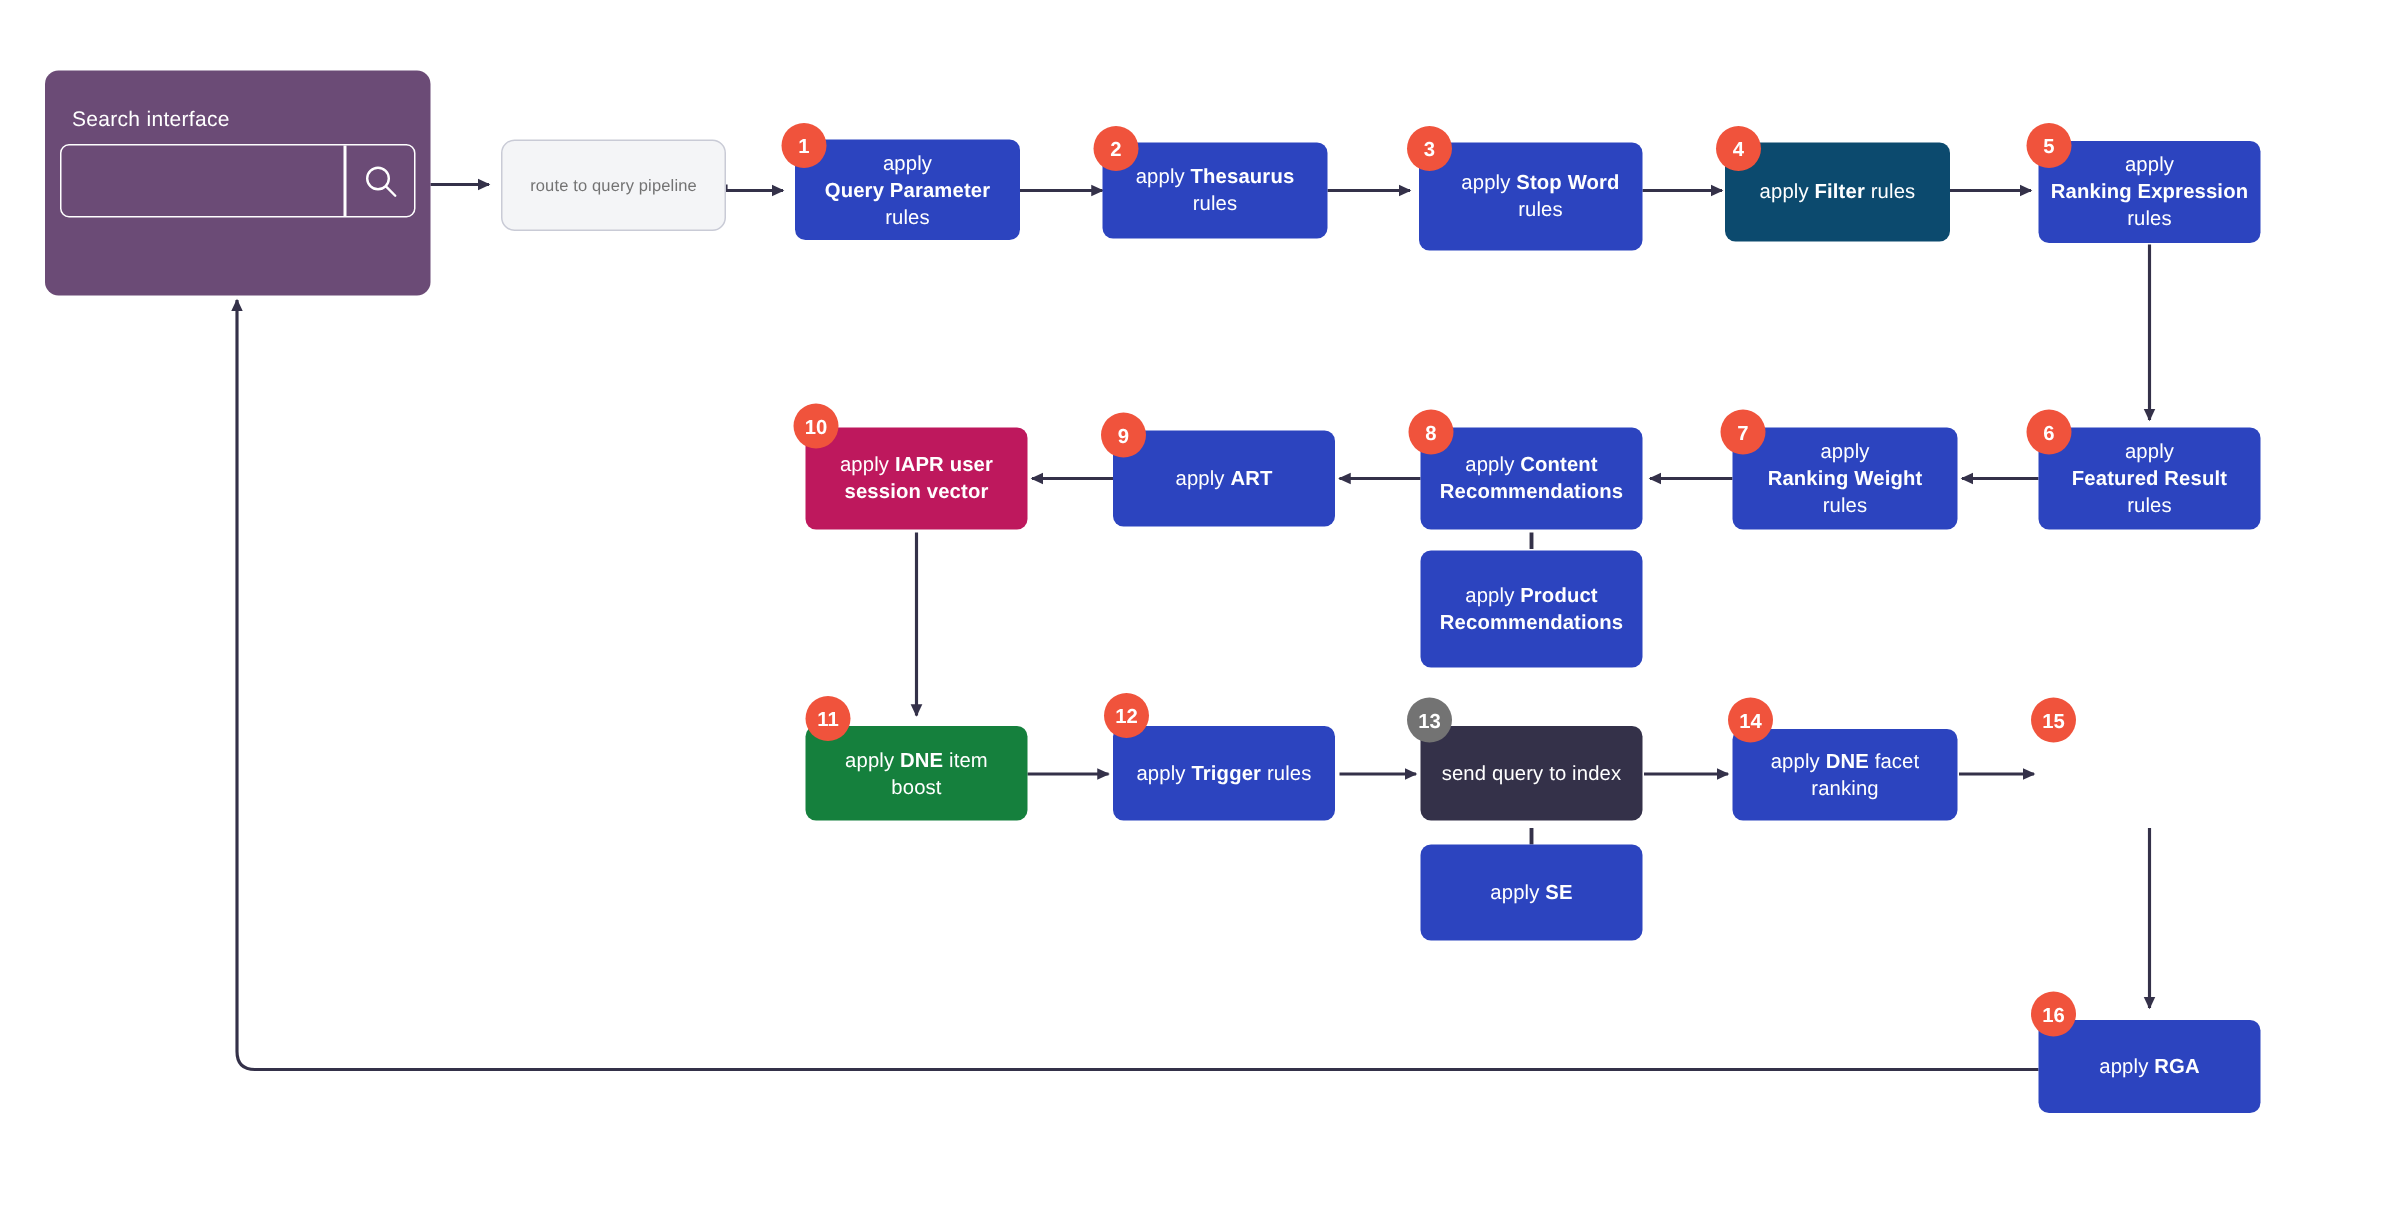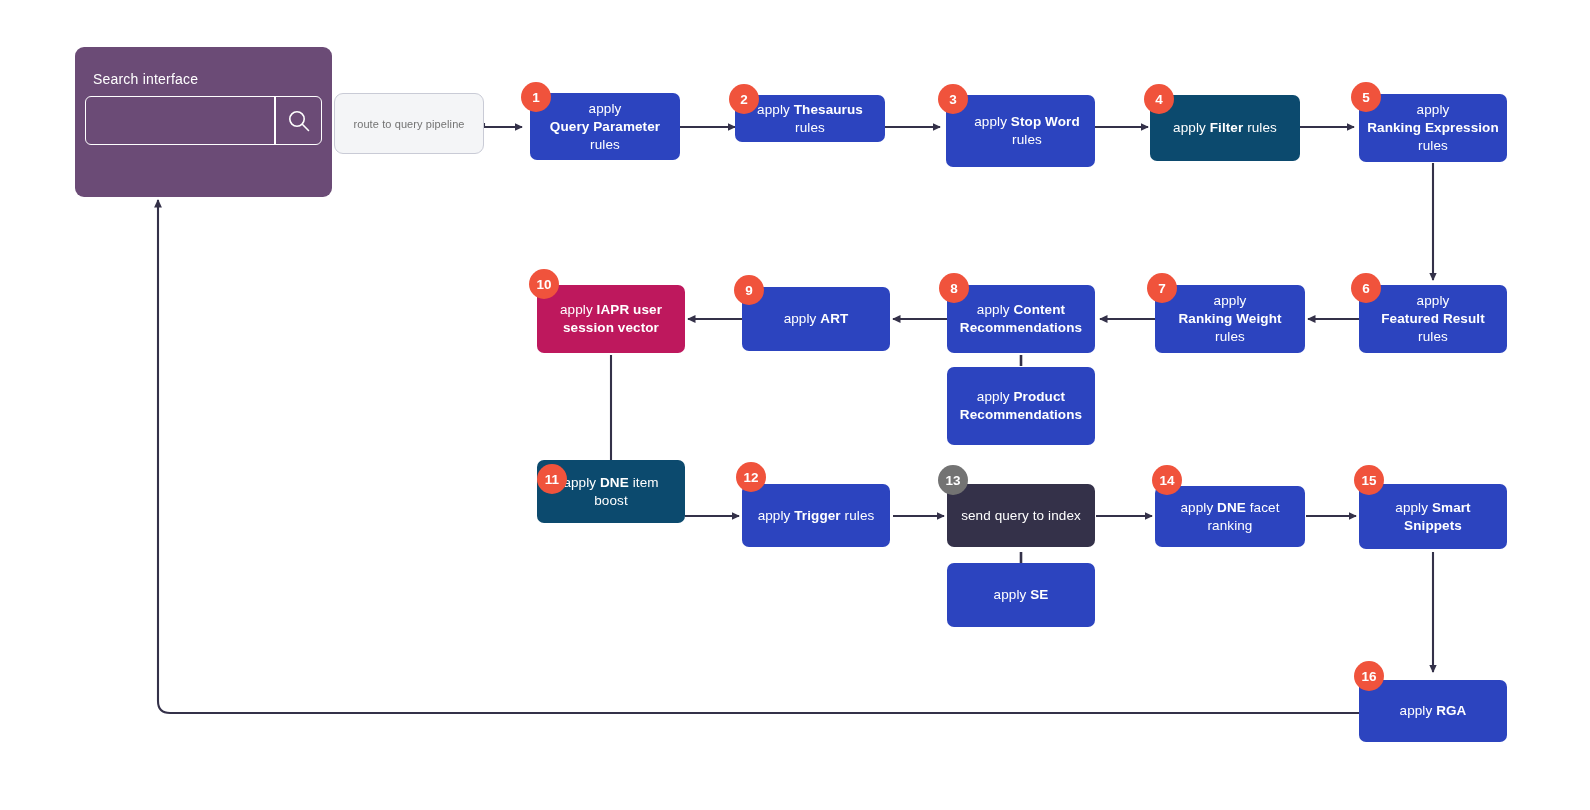--- a/index.html
+++ b/index.html
@@ -82,42 +82,42 @@
       <path d="M1359,713 L170,713 Q158,713 158,701 L158,200"></path>
     </g>
     <g stroke="#343149" stroke-width="2.6" fill="none">
 
       <path d="M1021,355 L1021,366"></path>
 
       <path d="M1021,552 L1021,563"></path>
     </g>
   </svg>
 
-  <div class="search-panel" style="left: 30px; top: 47px; width: 257px; height: 150px; background: rgb(107, 75, 118); margin-left: 45px;">
+  <div class="search-panel" style="left: 30px; top: 47px; width: 257px; height: 150px; background: rgb(107, 75, 118);">
     <div class="search-title">Search interface</div>
     <div class="search-box">
       <div class="search-field" title=""></div>
       <div class="search-divider"></div>
       <div class="search-btn">
         <svg width="26" height="26" viewBox="0 0 26 26">
           <circle cx="11" cy="11" r="7.2" stroke="#ffffff" stroke-width="1.6" fill="none"></circle>
           <line x1="16.3" y1="16.3" x2="22.5" y2="22.5" stroke="#ffffff" stroke-width="1.6" stroke-linecap="round"></line>
         </svg>
       </div>
     </div>
   </div>
 
   <div class="node route" style="left: 334px; top: 93px; width: 150px; height: 61px; background: rgb(244, 245, 247);">
     <span class="txt">route to query pipeline</span>
   </div>
 
   <div class="node blue" id="n0" style="left: 530px; top: 93px; width: 150px; height: 67px; background: rgb(44, 68, 191);">
       <span class="txt">apply<br><b>Query Parameter</b><br>rules</span>
     </div>
-  <div class="node blue" id="n1" style="left: 735px; top: 95px; width: 150px; height: 47px; background: rgb(44, 68, 191);">
+  <div class="node blue" id="n1" style="left: 735px; top: 95px; width: 150px; height: 64px; background: rgb(44, 68, 191);">
       <span class="txt">apply <b>Thesaurus</b><br>rules</span>
     </div>
   <div class="node blue" id="n2" style="left: 946px; top: 95px; width: 149px; height: 72px; background: rgb(44, 68, 191); padding-left: 21px;">
       <span class="txt">apply <b>Stop Word</b><br>rules</span>
     </div>
   <div class="node blue" id="n3" style="left: 1150px; top: 95px; width: 150px; height: 66px; background: #0c4a6e;">
       <span class="txt">apply <b>Filter</b> rules</span>
     </div>
   <div class="node blue" id="n4" style="left: 1359px; top: 94px; width: 148px; height: 68px; background: rgb(44, 68, 191);">
       <span class="txt">apply<br><b>Ranking Expression</b><br>rules</span>
@@ -130,34 +130,31 @@
     </div>
   <div class="node blue" id="n7" style="left: 947px; top: 285px; width: 148px; height: 68px; background: rgb(44, 68, 191);">
       <span class="txt">apply <b>Content Recommendations</b></span>
     </div>
   <div class="node blue" id="n8" style="left: 742px; top: 287px; width: 148px; height: 64px; background: rgb(44, 68, 191);">
       <span class="txt">apply <b>ART</b></span>
     </div>
   <div class="node blue" id="n9" style="left: 537px; top: 285px; width: 148px; height: 68px; background: #be185d;">
       <span class="txt">apply <b>IAPR user session vector</b></span>
     </div>
-  <div class="node blue" id="n10" style="left: 537px; top: 460px; width: 148px; height: 63px; background: #0c4a6e;">
+  <div class="node blue" id="n10" style="left: 537px; top: 484px; width: 148px; height: 63px; background: #15803d;">
       <span class="txt">apply <b>DNE</b> item boost</span>
     </div>
   <div class="node blue" id="n11" style="left: 742px; top: 484px; width: 148px; height: 63px; background: rgb(44, 68, 191);">
       <span class="txt">apply <b>Trigger</b> rules</span>
     </div>
   <div class="node dark" id="n12" style="left: 947px; top: 484px; width: 148px; height: 63px; background: rgb(52, 49, 73);">
       <span class="txt">send query to index</span>
     </div>
   <div class="node blue" id="n13" style="left: 1155px; top: 486px; width: 150px; height: 61px; background: rgb(44, 68, 191);">
       <span class="txt">apply <b>DNE</b> facet ranking</span>
-    </div>
-  <div class="node blue" id="n14" style="left: 1359px; top: 484px; width: 148px; height: 65px; background: rgb(44, 68, 191);">
-      <span class="txt">apply <b>Smart Snippets</b></span>
     </div>
   <div class="node blue" id="n15" style="left: 1359px; top: 680px; width: 148px; height: 62px; background: rgb(44, 68, 191);">
       <span class="txt">apply <b>RGA</b></span>
     </div>
 
   <div class="node blue" id="s0" style="left: 947px; top: 367px; width: 148px; height: 78px; background: rgb(44, 68, 191);">
       <span class="txt">apply <b>Product</b><br><b>Recommendations</b></span>
     </div>
   <div class="node blue" id="s1" style="left: 947px; top: 563px; width: 148px; height: 64px; background: rgb(44, 68, 191);">
       <span class="txt">apply <b>SE</b></span>

